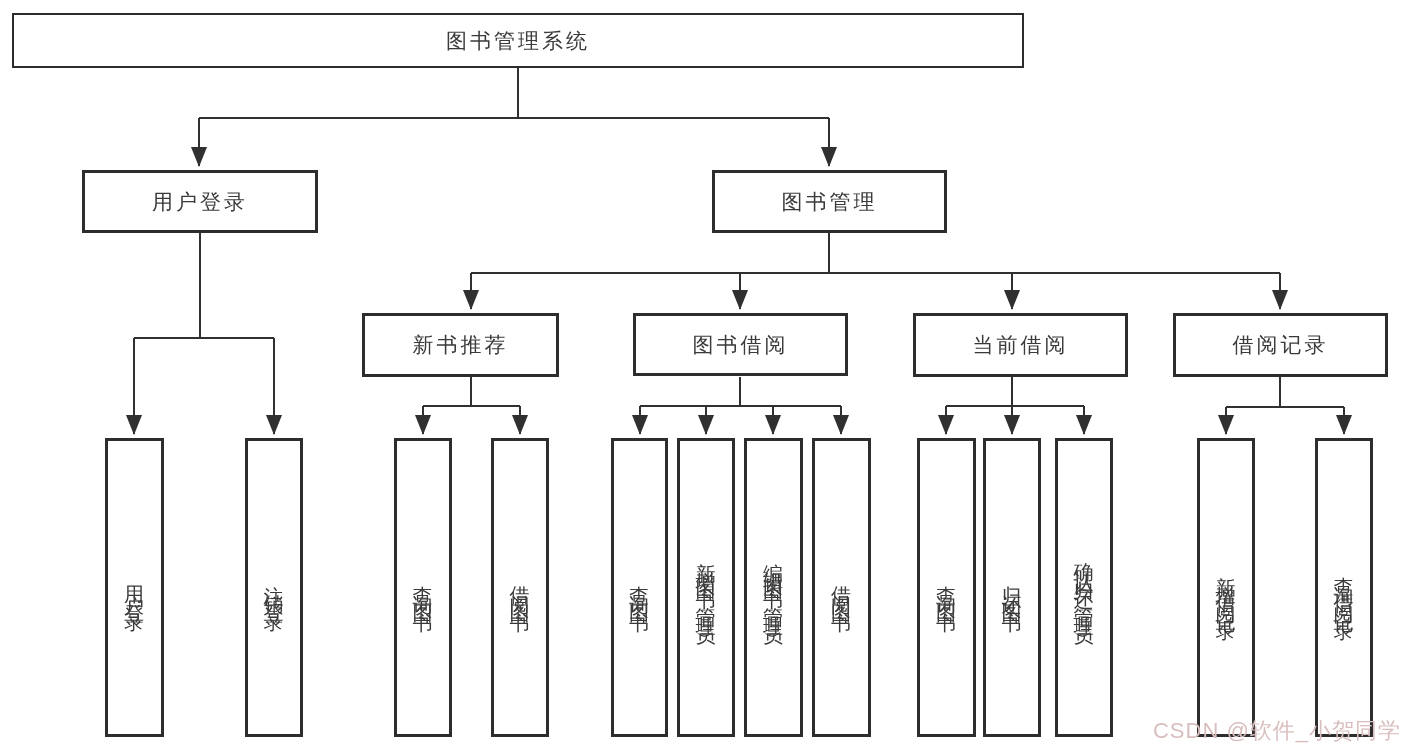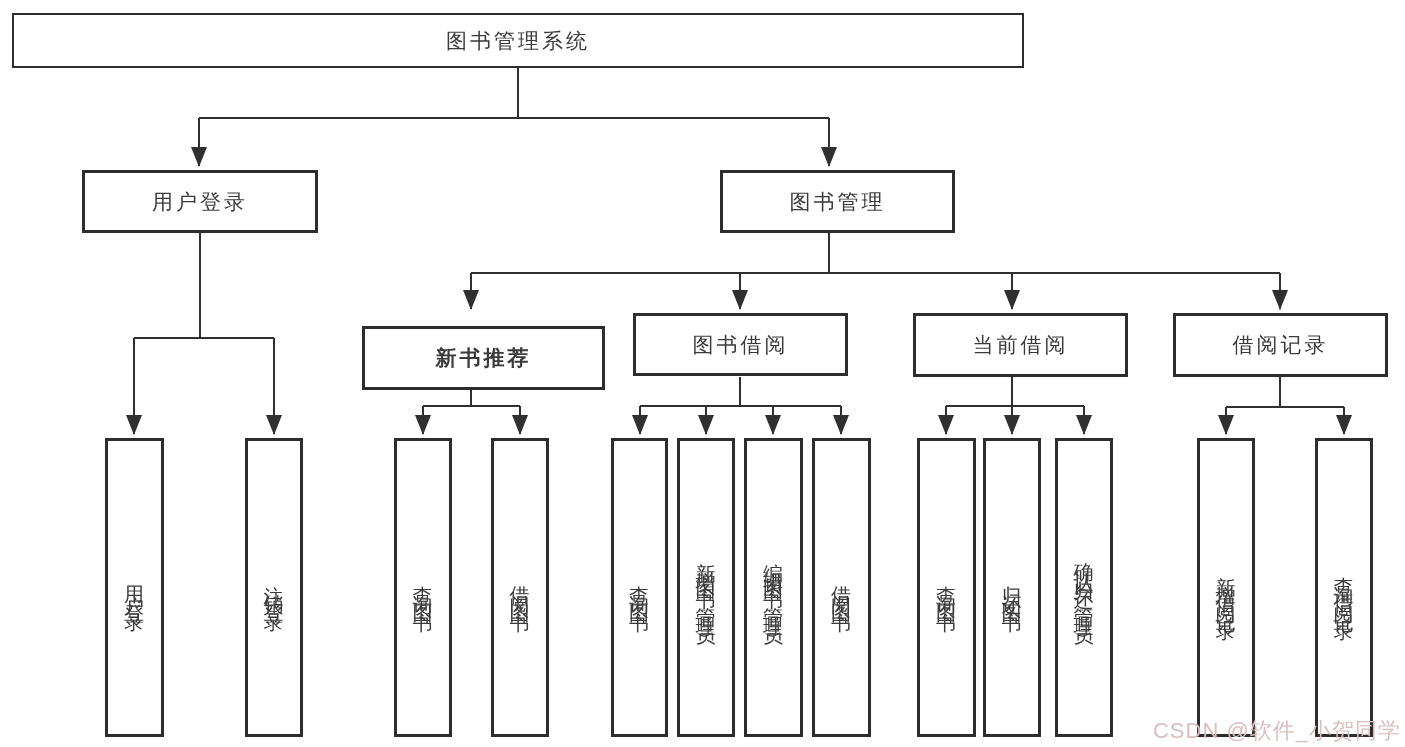--- a/index.html
+++ b/index.html
@@ -89,23 +89,23 @@
       <line x1="1012" y1="406" x2="1012" y2="434" marker-end="url(#arw)"></line>
       <line x1="1084" y1="406" x2="1084" y2="434" marker-end="url(#arw)"></line>
       <line x1="1226" y1="407" x2="1226" y2="434" marker-end="url(#arw)"></line>
       <line x1="1344" y1="407" x2="1344" y2="434" marker-end="url(#arw)"></line>
     </g>
   </svg>
 
   <div class="box lv1" style="left:12px; top:13px; width:1012px; height:55px;">图书管理系统</div>
 
   <div class="box lv2" style="left:82px; top:170px; width:236px; height:63px;">用户登录</div>
-  <div class="box lv2" style="left:712px; top:170px; width:235px; height:63px;margin-left:8px;">图书管理</div>
+  <div class="box lv2" style="left:712px; top:170px; width:235px; height:63px;">图书管理</div>
 
-  <div class="box lv3" style="left:362px; top:326px; width:243px; height:64px;font-weight:bold;">新书推荐</div>
+  <div class="box lv3" style="left:362px; top:313px; width:197px; height:64px;">新书推荐</div>
   <div class="box lv3" style="left:633px; top:313px; width:215px; height:63px;">图书借阅</div>
   <div class="box lv3" style="left:905px; top:313px; width:215px; height:64px;margin-left:8px;">当前借阅</div>
   <div class="box lv3" style="left:1173px; top:313px; width:215px; height:64px;">借阅记录</div>
 
   <div class="box leaf" style="left:105px; top:438px; width:59px; height:299px;">用户登录</div>
   <div class="box leaf" style="left:245px; top:438px; width:58px; height:299px;">注销登录</div>
 
   <div class="box leaf" style="left:394px; top:438px; width:58px; height:299px;">查询图书</div>
   <div class="box leaf" style="left:491px; top:438px; width:58px; height:299px;">借阅图书</div>
 

